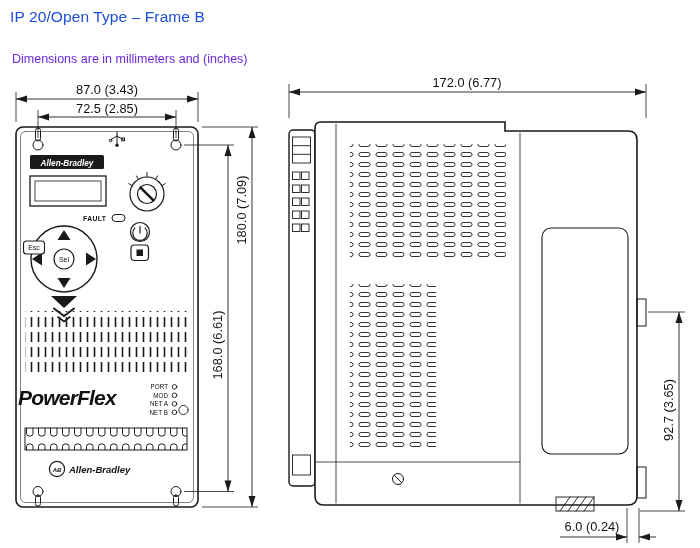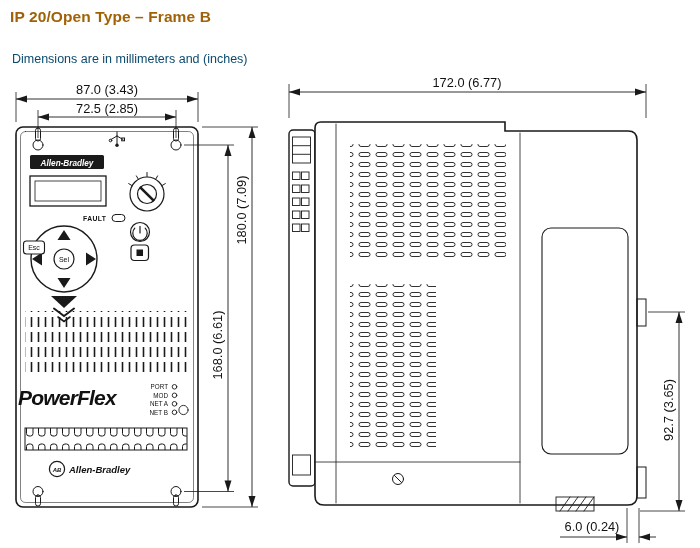--- a/index.html
+++ b/index.html
@@ -1,20 +1,20 @@
 <!DOCTYPE html>
 <html><head>
 <meta charset="utf-8">
 <style>
   html,body{margin:0;padding:0;background:#fff;}
   .stage{position:relative;width:700px;height:548px;background:#ffffff;overflow:hidden;
          font-family:"Liberation Sans",sans-serif;}
-  .title{position:absolute;left:10px;top:8px;font-size:15.5px;font-weight:bold;color:#a16207;
+  .title{position:absolute;left:10px;top:8px;font-size:15.5px;font-weight:normal;color:#1d4ed8;
          letter-spacing:0.1px;}
-  .subtitle{position:absolute;left:12px;top:52px;font-size:12.5px;color:#0c4a6e;}
+  .subtitle{position:absolute;left:12px;top:52px;font-size:12.5px;color:#6d28d9;}
   svg.drawing{position:absolute;left:0;top:0;}
   .dim{font-family:"Liberation Sans",sans-serif;font-size:12.8px;fill:#111;stroke:none;}
   .devtext{font-family:"Liberation Sans",sans-serif;fill:#111;stroke:none;}
   .whitetext{font-family:"Liberation Sans",sans-serif;fill:#fff;stroke:none;}
 </style>
 </head>
 <body>
 
 <div class="stage">
   <div class="title">IP 20/Open Type – Frame B</div>

